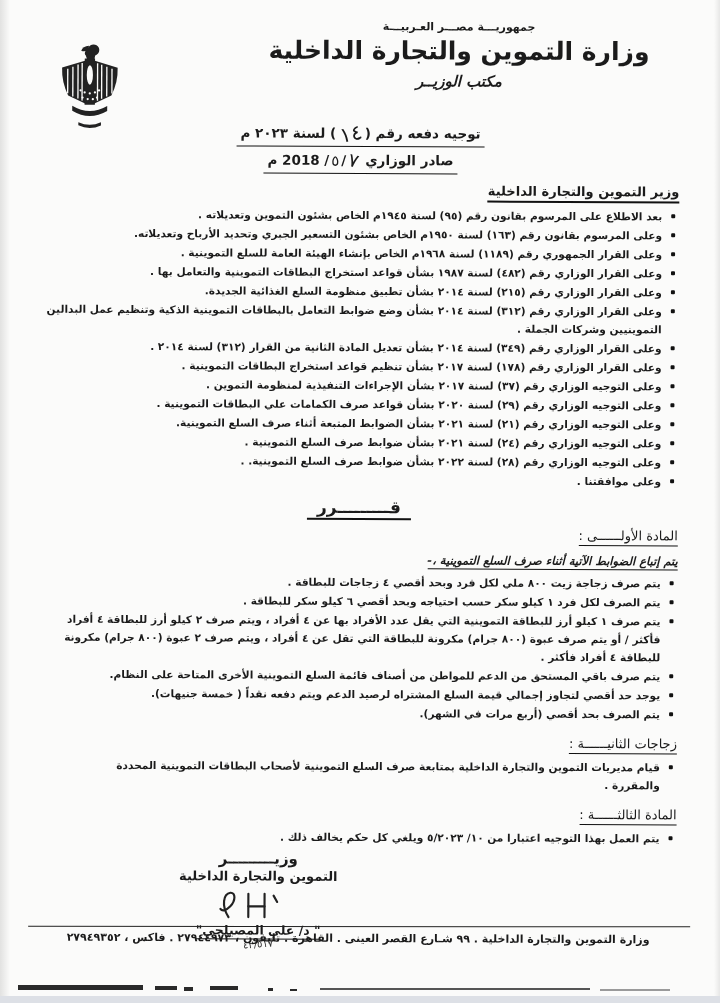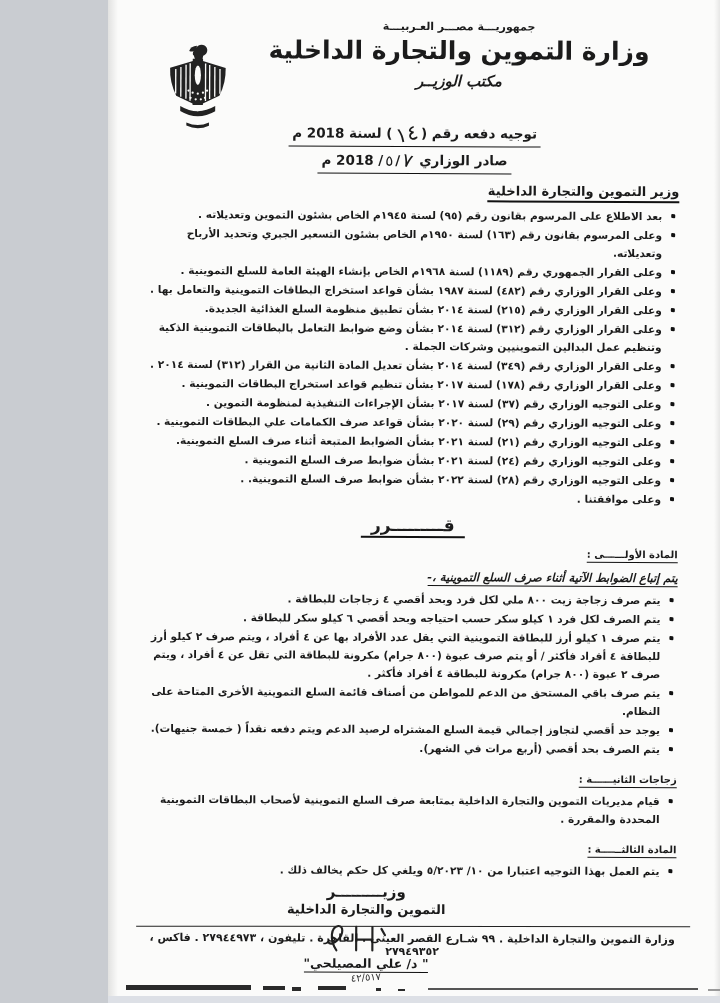--- a/index.html
+++ b/index.html
@@ -3,21 +3,21 @@
 <meta charset="utf-8">
 <style>
   html,body{margin:0;padding:0;}
   body{
     width:720px;height:1003px;overflow:hidden;
     background:#c9ccd1;
     font-family:"DejaVu Sans", sans-serif;
     color:#1b1b1b;
   }
   .scan{
-    position:relative;width:612px;height:1003px;overflow:hidden;
+    position:relative;width:720px;height:1003px;overflow:hidden;
     background:#fbfbfa;
   }
   
   .edge-left{position:absolute;left:0;top:0;bottom:0;width:10px;
     background:linear-gradient(to right, rgba(0,0,0,0.10), rgba(0,0,0,0));}
   .edge-right{position:absolute;right:0;top:0;bottom:0;width:6px;
     background:linear-gradient(to left, rgba(0,0,0,0.08), rgba(0,0,0,0));}
   .bottom-band{position:absolute;left:0;right:0;bottom:0;height:7px;background:#dde0e6;}
   .artifact{position:absolute;background:#2a2a2a;}
 
@@ -54,21 +54,21 @@
     content:"";position:absolute;right:4px;top:7px;width:4px;height:4px;
     background:#111;border-radius:1px;
   }
   li.just{text-align:justify;}
 
   .decree{margin-top:8px;text-align:center;}
   .decree span{display:inline-block;font-size:17px;font-weight:bold;
     border-bottom:2.2px solid #111;padding:0 10px 1px 10px;text-align:right;}
 
   .article-heading{margin-top:10px;text-align:right;}
-  .article-heading span{display:inline-block;font-size:10px;font-weight:bold;
+  .article-heading span{display:inline-block;font-size:13px;font-weight:normal;
     border-bottom:1.8px solid #111;padding-bottom:2px;}
   .article-heading.tight{margin-top:4px;}
   .article-intro{margin-top:4px;text-align:right;}
   .article-intro span{display:inline-block;font-size:11.5px;font-weight:bold;font-style:italic;
     border-bottom:1.3px solid #111;padding-bottom:1px;}
   .a2-item{max-width:560px;}
 
   
   .sig-block{width:250px;margin:4px auto 0 95px;text-align:center;}
   .sig-minister{font-size:15px;font-weight:bold;letter-spacing:1px;line-height:18px;}
@@ -132,21 +132,21 @@
       <div class="lh-country">جمهوريـــة مصـــر العـربيـــة</div>
       <div class="lh-ministry">وزارة التموين والتجارة الداخلية</div>
       <div class="lh-office">مكتب الوزيــر</div>
     </div>
 
     <div class="content">
 
       <div class="title-block">
         <div class="title-line">
           <span class="tl-u">
-            <span>توجيه دفعه رقم (</span><span class="hw hw-num">١٤</span><span>) لسنة 2018 م</span>
+            <span>توجيه دفعه رقم (</span><span class="hw hw-num">١٤</span><span>) لسنة ٢٠٢٣ م</span>
           </span>
         </div>
         <div class="title-line">
           <span class="tl-u">
             <span>صادر الوزاري</span>
             <span class="hw hw-day">٧</span><span>/</span><span class="hw hw-month">٥</span><span>/ 2018 م</span>
           </span>
         </div>
       </div>
 

